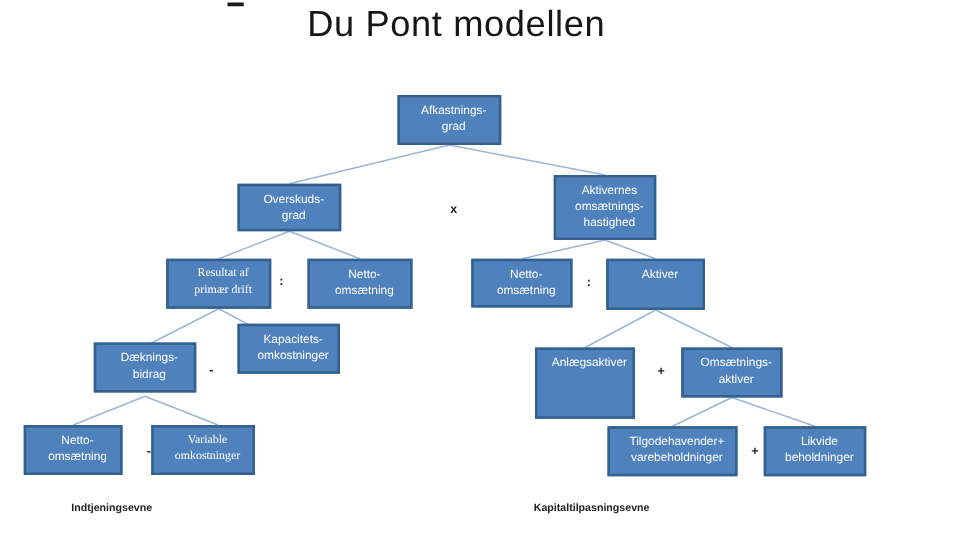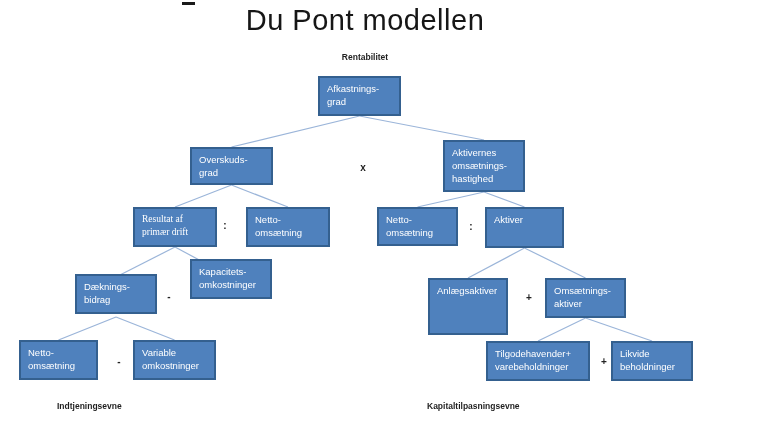--- a/index.html
+++ b/index.html
@@ -54,37 +54,37 @@
     position: absolute;
     box-sizing: border-box;
     background: var(--box-fill, #4f81bd);
     border: 2px solid var(--box-border, #34608f);
     color: var(--box-text, #ffffff);
     font-size: 9.5px;
     line-height: 13px;
     padding: 4px 0 0 7px;
     white-space: nowrap;
     overflow: hidden;
+    text-align: center;
   }
   .op {
     position: absolute;
     transform: translate(-50%, -50%);
     font-size: 10px;
     font-weight: bold;
     color: #222222;
     line-height: 10px;
   }
 </style>
 </head>
 <body>
 
 <div class="canvas">
   <div class="stray-mark"></div>
   <div class="title">Du Pont modellen</div>
-  <div class="top-label">Rentabilitet</div>
   <svg id="connector-svg">
       <line x1="359.5" y1="116" x2="231.5" y2="147" stroke="#9bb5d9" stroke-width="1.2"></line>
       <line x1="359.5" y1="116" x2="484" y2="140" stroke="#9bb5d9" stroke-width="1.2"></line>
       <line x1="231.5" y1="185" x2="175" y2="207" stroke="#9bb5d9" stroke-width="1.2"></line>
       <line x1="231.5" y1="185" x2="288" y2="207" stroke="#9bb5d9" stroke-width="1.2"></line>
       <line x1="484" y1="192" x2="417.5" y2="207" stroke="#9bb5d9" stroke-width="1.2"></line>
       <line x1="484" y1="192" x2="524.5" y2="207" stroke="#9bb5d9" stroke-width="1.2"></line>
       <line x1="175" y1="247" x2="116" y2="277" stroke="#9bb5d9" stroke-width="1.2"></line>
       <line x1="175" y1="247" x2="231" y2="277" stroke="#9bb5d9" stroke-width="1.2"></line>
       <line x1="116" y1="317" x2="58.5" y2="340" stroke="#9bb5d9" stroke-width="1.2"></line>
@@ -128,21 +128,21 @@
         <div>bidrag</div>
       </div>
       <div class="node" style="left: 190px; top: 259px; width: 82px; height: 40px;">
         <div>Kapacitets-</div>
         <div>omkostninger</div>
       </div>
       <div class="node" style="left: 19px; top: 340px; width: 79px; height: 40px;">
         <div>Netto-</div>
         <div>omsætning</div>
       </div>
-      <div class="node" style="left: 133px; top: 340px; width: 83px; height: 40px;">
+      <div class="node" style="left: 121px; top: 340px; width: 83px; height: 40px; font-family: Liberation Serif, serif;">
         <div>Variable</div>
         <div>omkostninger</div>
       </div>
       <div class="node" style="left: 428px; top: 278px; width: 80px; height: 57px;">
         <div>Anlægsaktiver</div>
       </div>
       <div class="node" style="left: 545px; top: 278px; width: 81px; height: 40px;">
         <div>Omsætnings-</div>
         <div>aktiver</div>
       </div>

